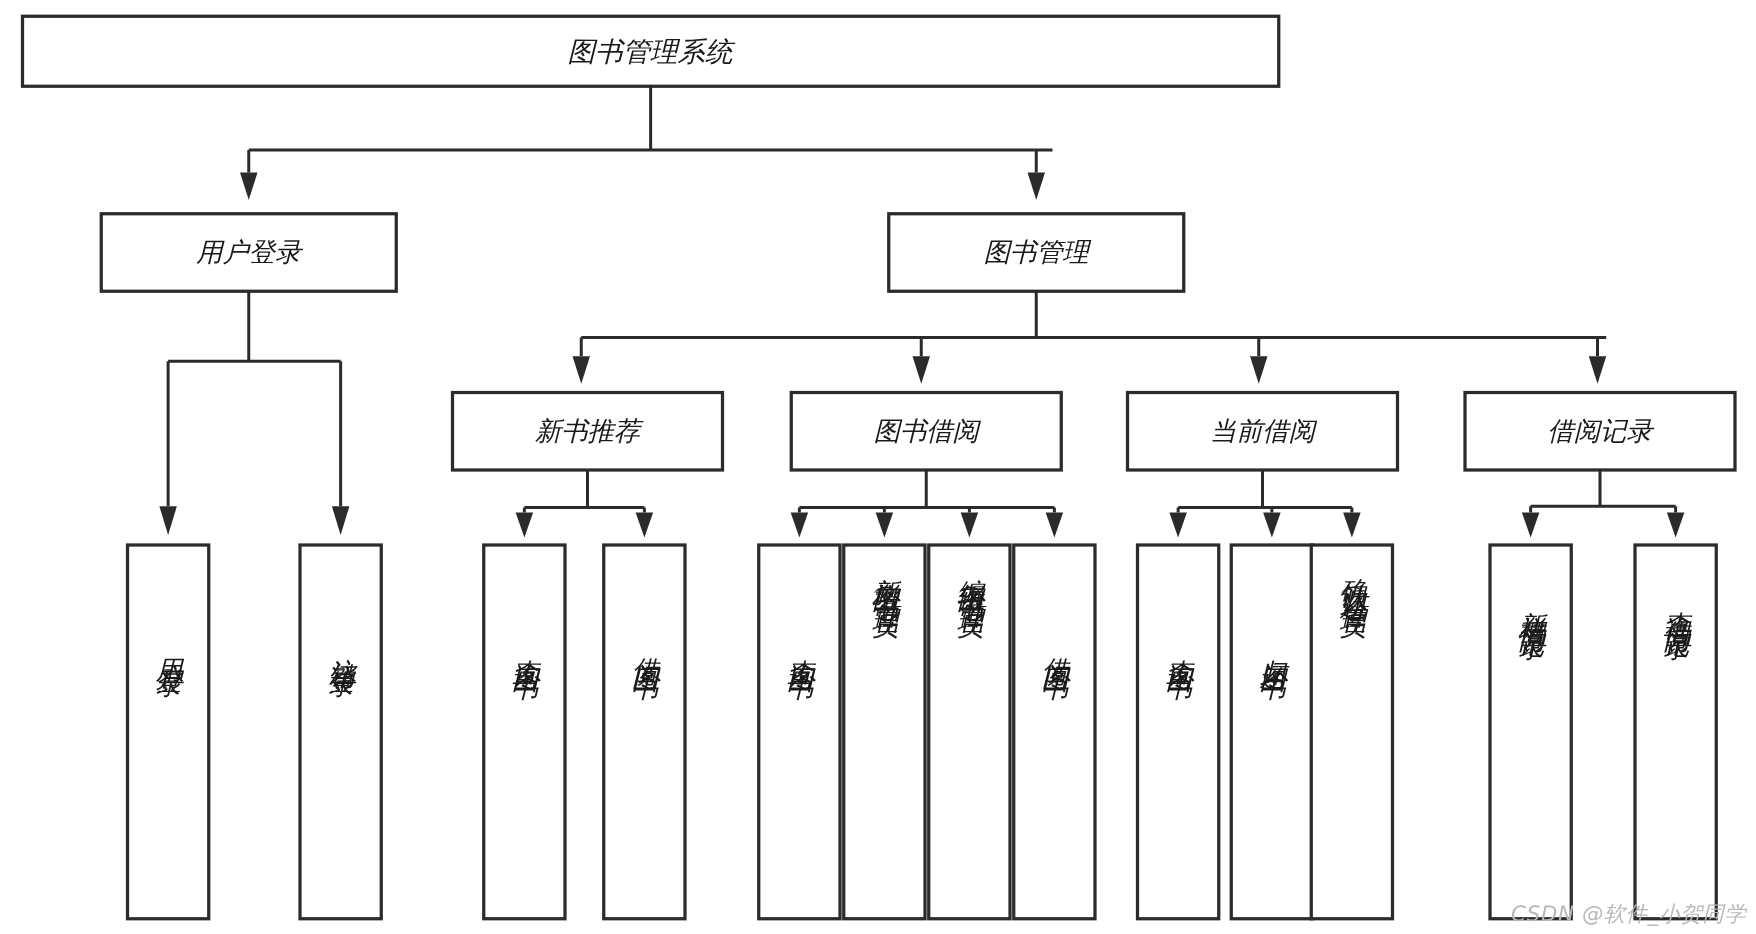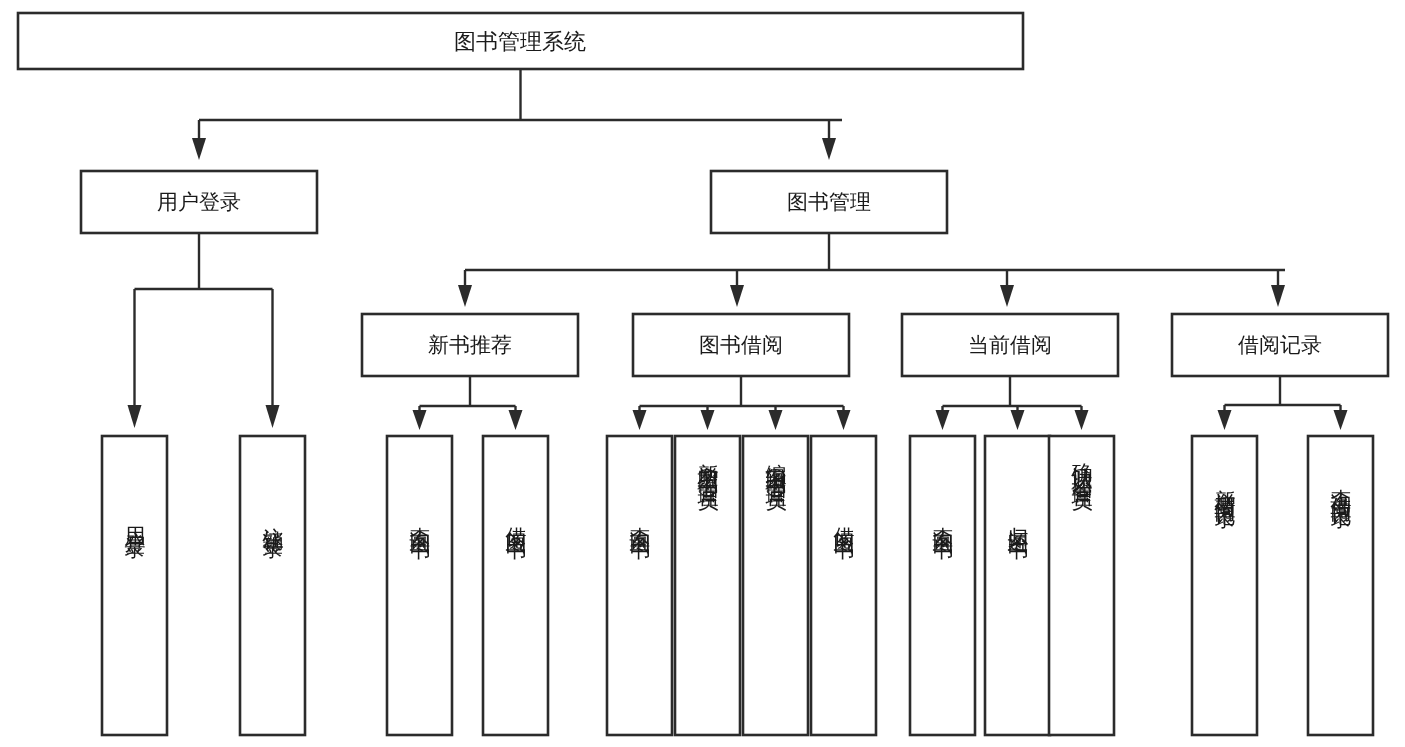--- a/index.html
+++ b/index.html
@@ -12,20 +12,21 @@
     width: 1405px;
     height: 747px;
     overflow: hidden;
     font-family: "DejaVu Sans", "Liberation Sans", sans-serif;
   }
   #diagram-root {
     position: relative;
     width: 1405px;
     height: 747px;
     background: #ffffff;
+    font-style: italic;
   }
   svg#tree-svg {
     position: absolute;
     left: 0;
     top: 0;
     width: 1405px;
     height: 747px;
     display: block;
   }
   .node-box {
@@ -252,14 +253,15 @@
   <div class="leaf-label-wrap" style="left:1049px; top:436px; width:65px; height:299px;">
     <span class="leaf-label" style="margin-top:10px;">确认归还（管理员）</span>
   </div>
   <div class="leaf-label-wrap" style="left:1192px; top:436px; width:65px; height:299px;">
     <span class="leaf-label" style="margin-top:36px;">新增借阅记录</span>
   </div>
   <div class="leaf-label-wrap" style="left:1308px; top:436px; width:65px; height:299px;">
     <span class="leaf-label" style="margin-top:36px;">查询借阅记录</span>
   </div>
 
+  <div id="watermark">CSDN @软件_小贺同学</div>
 
 </div>
 
 </body></html>

